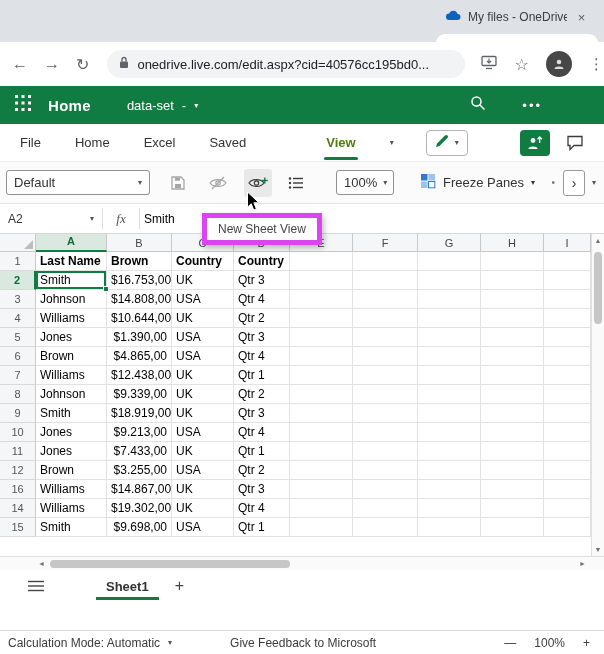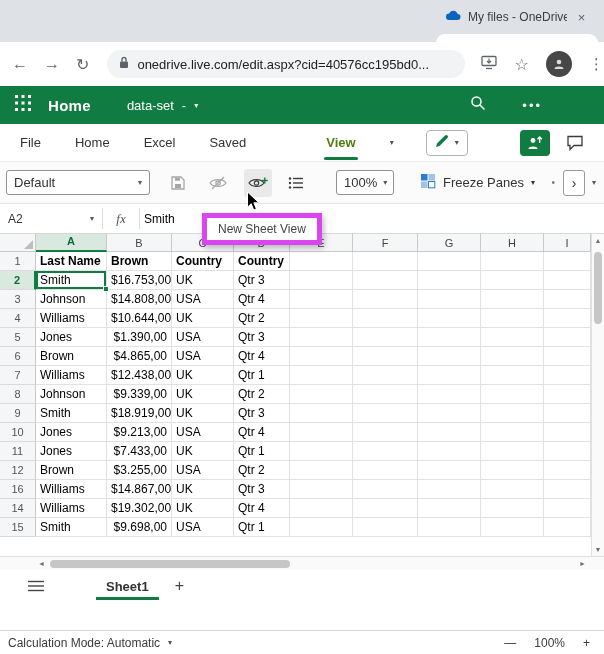--- a/index.html
+++ b/index.html
@@ -521,20 +521,21 @@
     <span class="add-sheet">+</span>
   </div>
 
   <div class="spacer"></div>
 
   <div class="statusbar">
     <div class="calc-group">
       <span>Calculation Mode: Automatic</span>
       <span class="chev">▾</span>
     </div>
+    <span class="feedback">Give Feedback to Microsoft</span>
     <div class="zoomgroup">
       <span>—</span>
       <span>100%</span>
       <span>+</span>
     </div>
   </div>
 
   <div class="tooltip">New Sheet View</div>
   <svg class="cursor" width="15" height="21" viewBox="0 0 15 21">
       <path d="M1.5 1 L1.5 16.2 L5.2 12.8 L7.7 19 L10.4 17.9 L7.9 11.8 L13 11.8 Z" fill="#000" stroke="#fff" stroke-width="1"></path>

